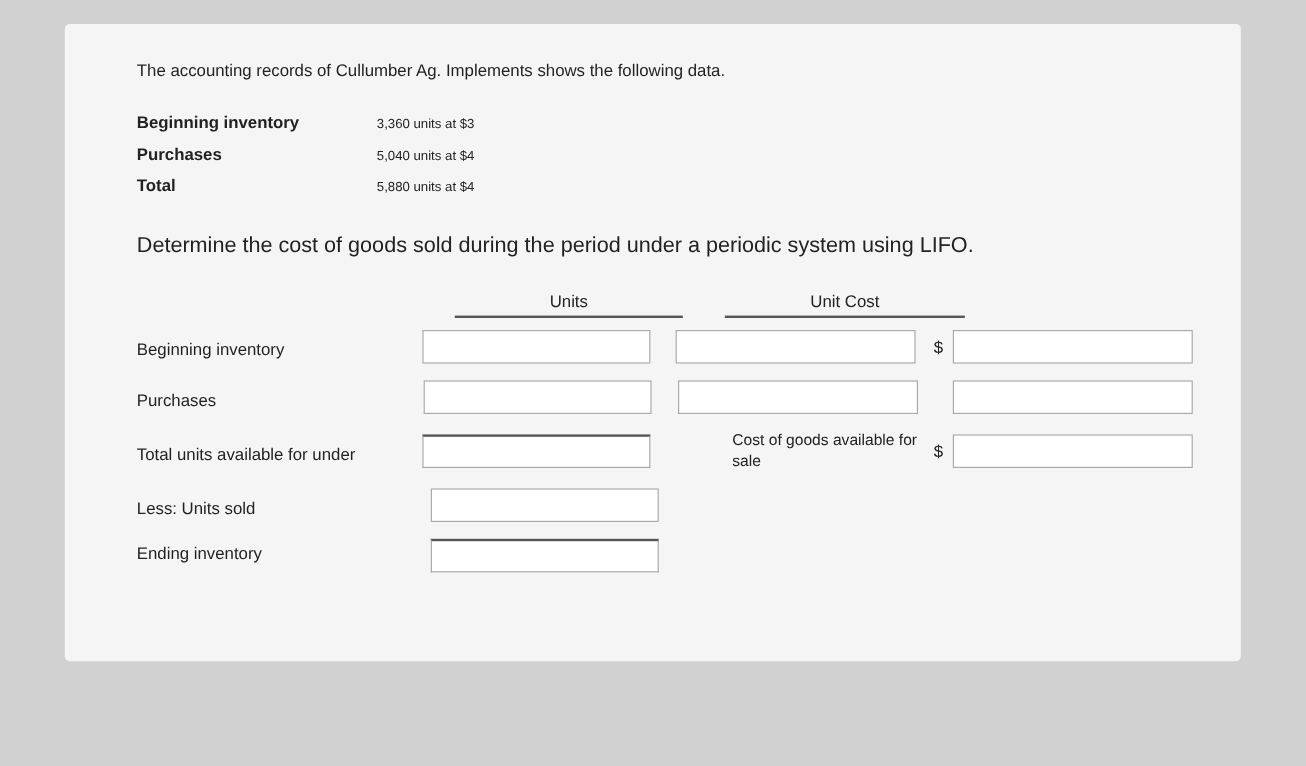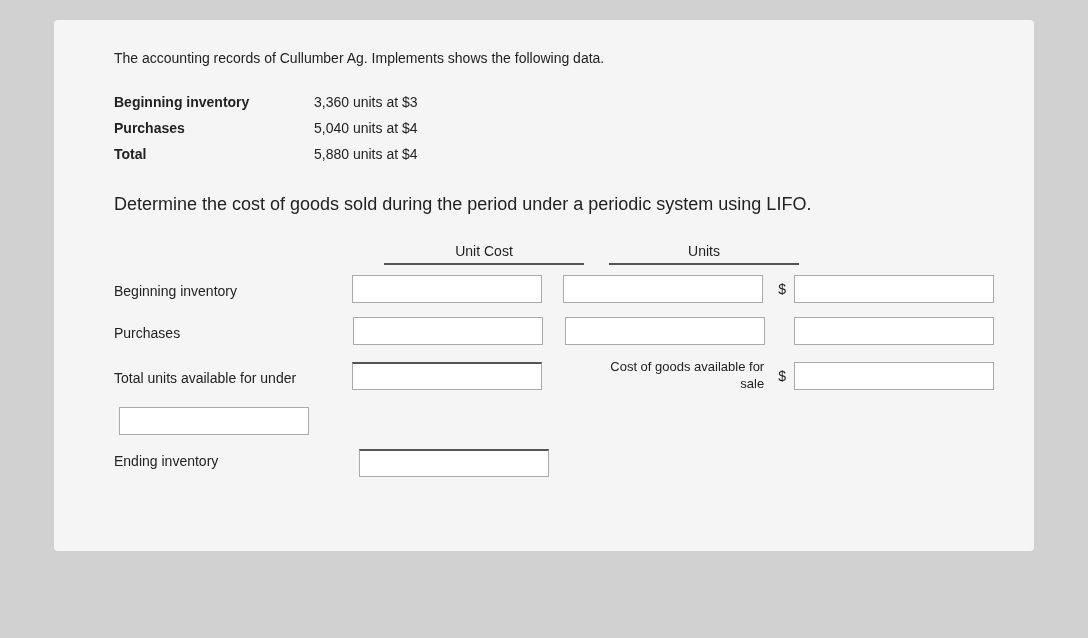--- a/index.html
+++ b/index.html
@@ -39,21 +39,21 @@
     }
 
     .inventory-label {
       width: 200px;
       font-weight: 600;
       color: #222;
       font-size: 14px;
     }
 
     .inventory-value {
-      font-size: 14px;
+      font-size: 11px;
       color: #222;
     }
 
     .determine-text {
       font-size: 18px;
       color: #222;
       margin-bottom: 28px;
     }
 
     
@@ -130,30 +130,30 @@
     </div>
   </div>
 
   <div class="determine-text">Determine the cost of goods sold during the period under a periodic system using LIFO.</div>
 
   <div class="cog-section">
 
     <div style="display:flex; align-items:flex-end; margin-bottom:10px;">
       <div style="width:260px;"></div>
 
+      <div style="width:200px; margin-right:20px; display:flex; flex-direction:column; align-items:center;">
+        <span class="col-header-text">Units</span>
+        <div style="width:190px; border-bottom:2px solid #555;"></div>
+      </div>
+
       <div style="width:220px; margin-right:10px; display:flex; flex-direction:column; align-items:center;">
         <span class="col-header-text">Unit Cost</span>
         <div style="width:200px; border-bottom:2px solid #555;"></div>
       </div>
 
-      <div style="width:200px; margin-right:20px; display:flex; flex-direction:column; align-items:center;">
-        <span class="col-header-text">Units</span>
-        <div style="width:190px; border-bottom:2px solid #555;"></div>
-      </div>
-
     </div>
 
     <div style="display:flex; align-items:center; margin-bottom:14px;">
       <div style="width:260px;" class="row-label-cell">Beginning inventory</div>
       <div style="width:200px; margin-right:20px; display:flex; justify-content:center;">
         <input type="text" class="input-units-field" style="">
       </div>
       <div style="width:220px; margin-right:10px; display:flex; justify-content:center;">
         <input type="text" class="input-uc-field" style="">
       </div>
@@ -177,31 +177,32 @@
       </div>
     </div>
 
     <div style="display:flex; align-items:center; margin-bottom:14px;">
       <div style="width:260px;" class="row-label-cell">Total units available for under</div>
 
       <div style="width:200px; margin-right:20px; display:flex; justify-content:center;">
         <input type="text" class="input-units-field" style="border-top: 2px solid rgb(85, 85, 85);">
       </div>
 
-      <div style="width:220px; margin-right:10px; display:flex; align-items:center; justify-content:flex-end; text-align:right; line-height:1.3;">
+      <div style="width:220px; margin-right:10px; display:flex; align-items:center; justify-content:flex-end; text-align:left; line-height:1.3;">
         <span style="font-size:13px; color:#222;">Cost of goods available for<br>sale</span>
       </div>
 
       <div style="width:220px; display:flex; align-items:center; gap:4px; justify-content:flex-start;">
         <span class="dollar-sign">$</span>
         <input type="text" class="input-tc-field" style="">
       </div>
     </div>
 
     <div style="display:flex; align-items:center; margin-bottom:14px;">
+      <div style="width:260px;" class="row-label-cell">Less: Units sold</div>
       <div style="width:200px; margin-right:20px; display:flex; justify-content:center;">
         <input type="text" class="input-units-field" style="">
       </div>
       <div style="width:220px; margin-right:10px;"></div>
       <div style="width:220px;"></div>
     </div>
 
     <div style="display:flex; align-items:flex-start; margin-bottom:14px;">
       <div style="width:260px;" class="row-label-cell">Ending inventory</div>
       <div style="width:200px; margin-right:20px; display:flex; justify-content:center;">

